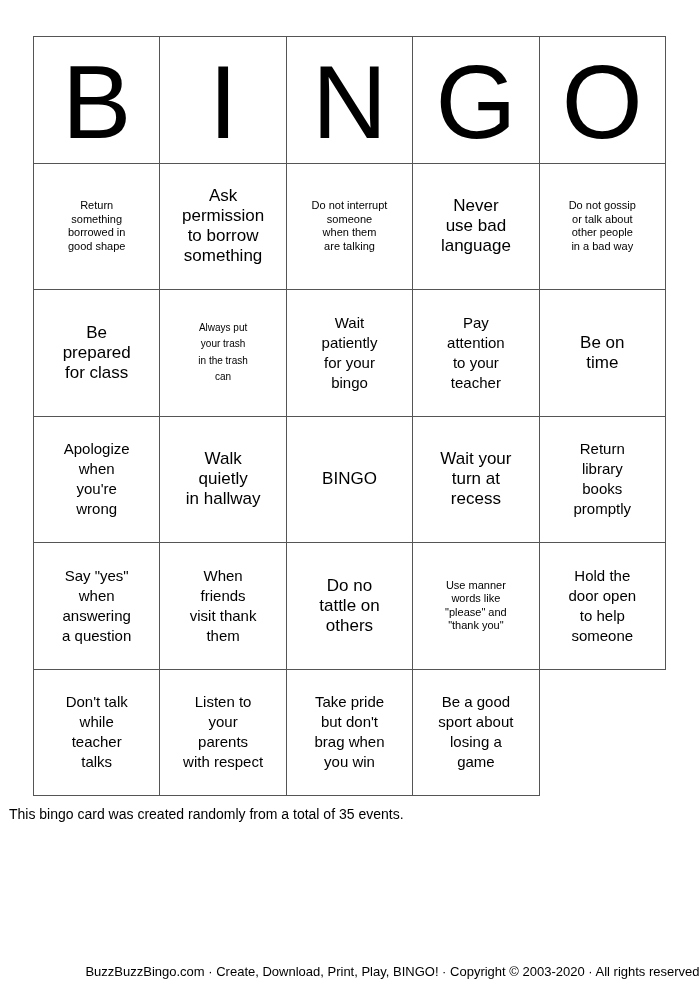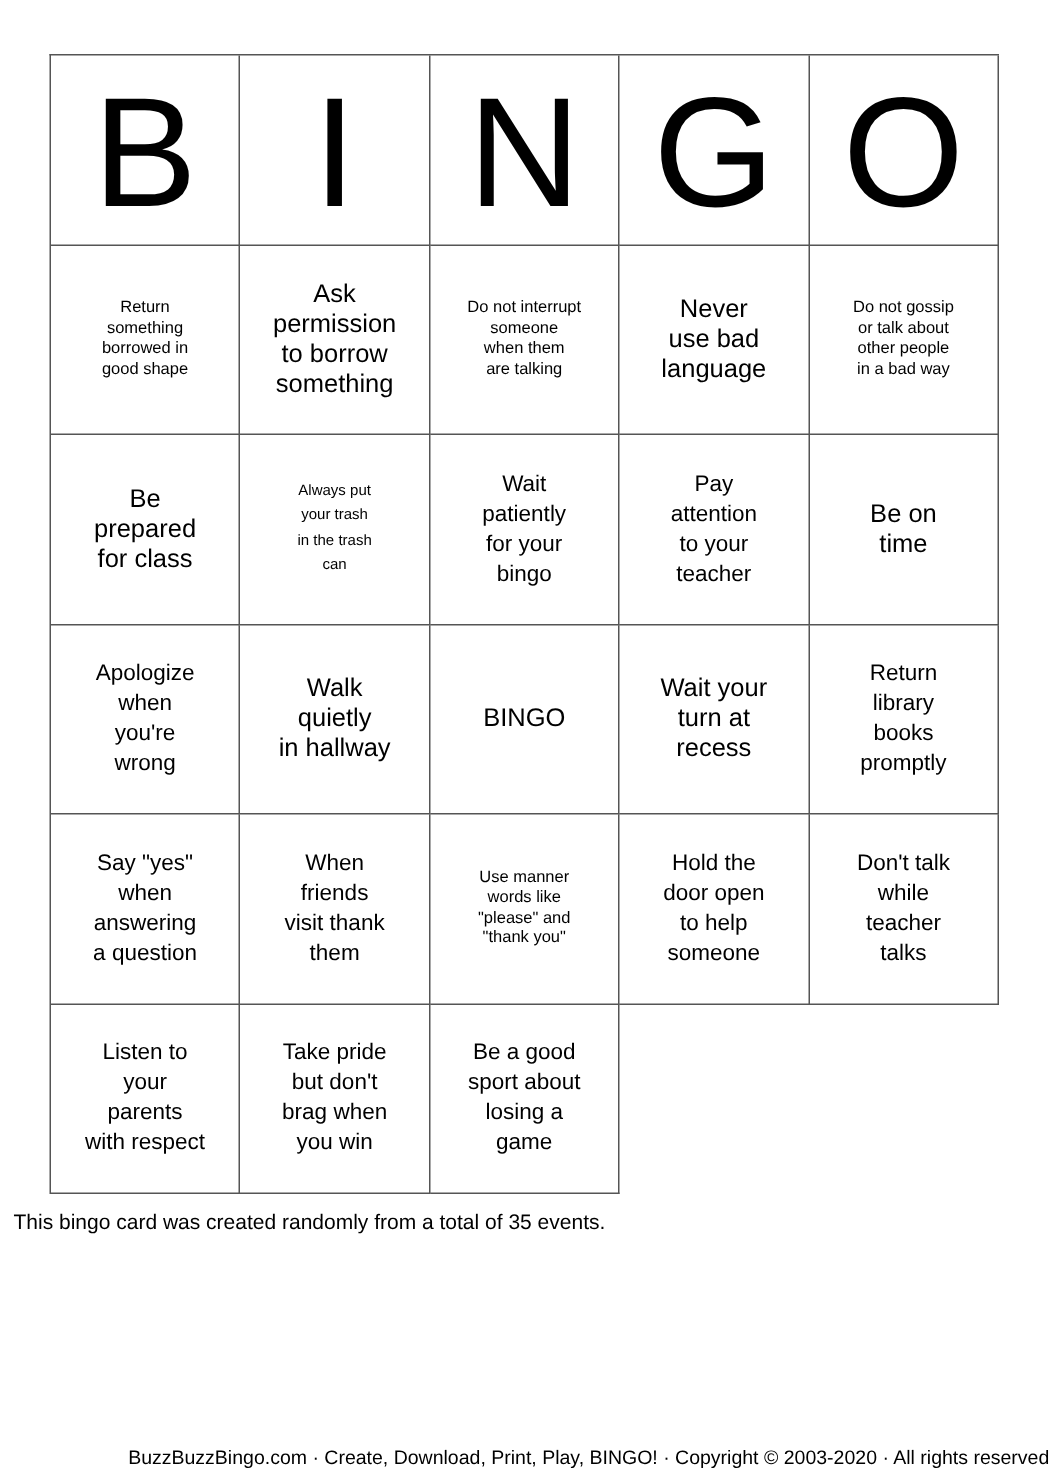--- a/index.html
+++ b/index.html
@@ -131,20 +131,25 @@
 when
 answering
 a question</span>
     </div>
   <div class="cell" style="font-size:15px;line-height:20px">
       <span class="txt">When
 friends
 visit thank
 them</span>
     </div>
+  <div class="cell lg">
+      <span class="txt">Do no
+tattle on
+others</span>
+    </div>
   <div class="cell sm">
       <span class="txt">Use manner
 words like
 "please" and
 "thank you"</span>
     </div>
 
   <div class="cell" style="font-size:15px;line-height:20px">
       <span class="txt">Hold the
 door open

